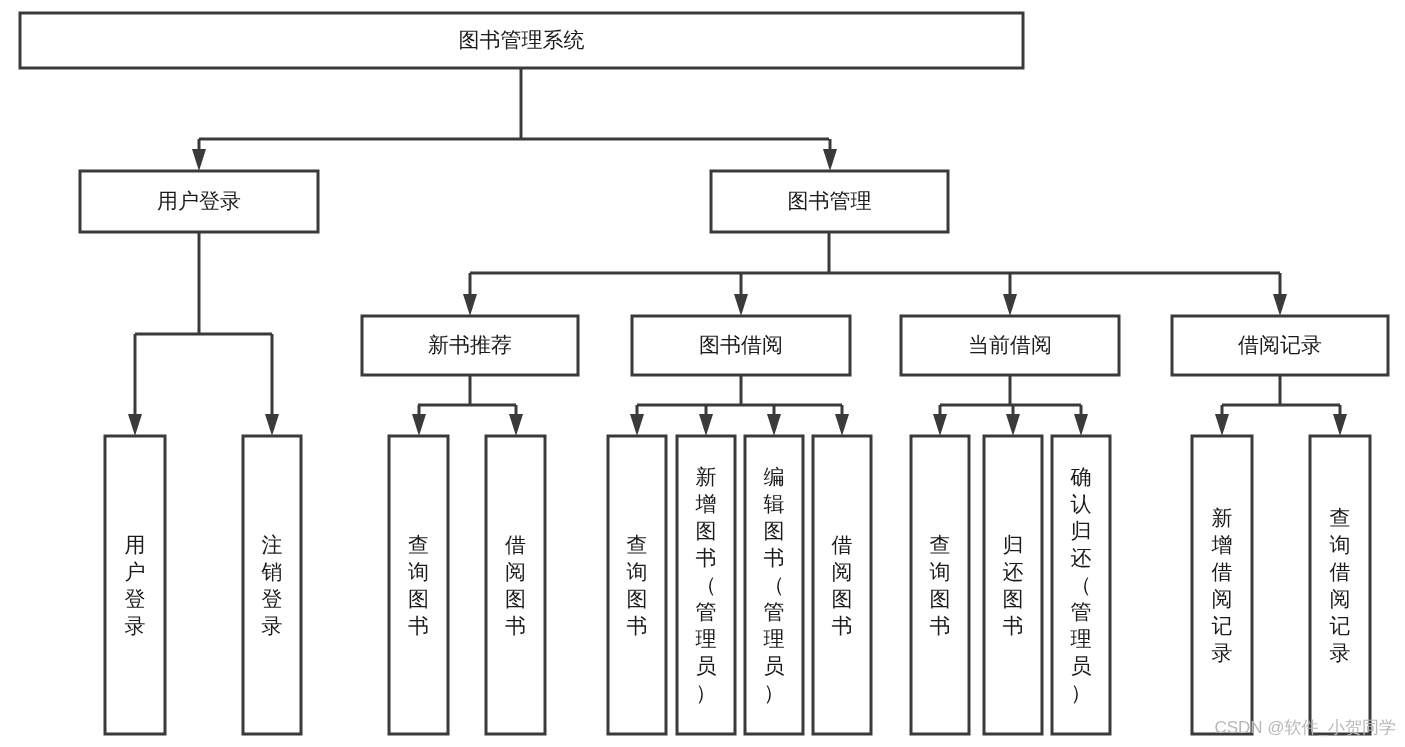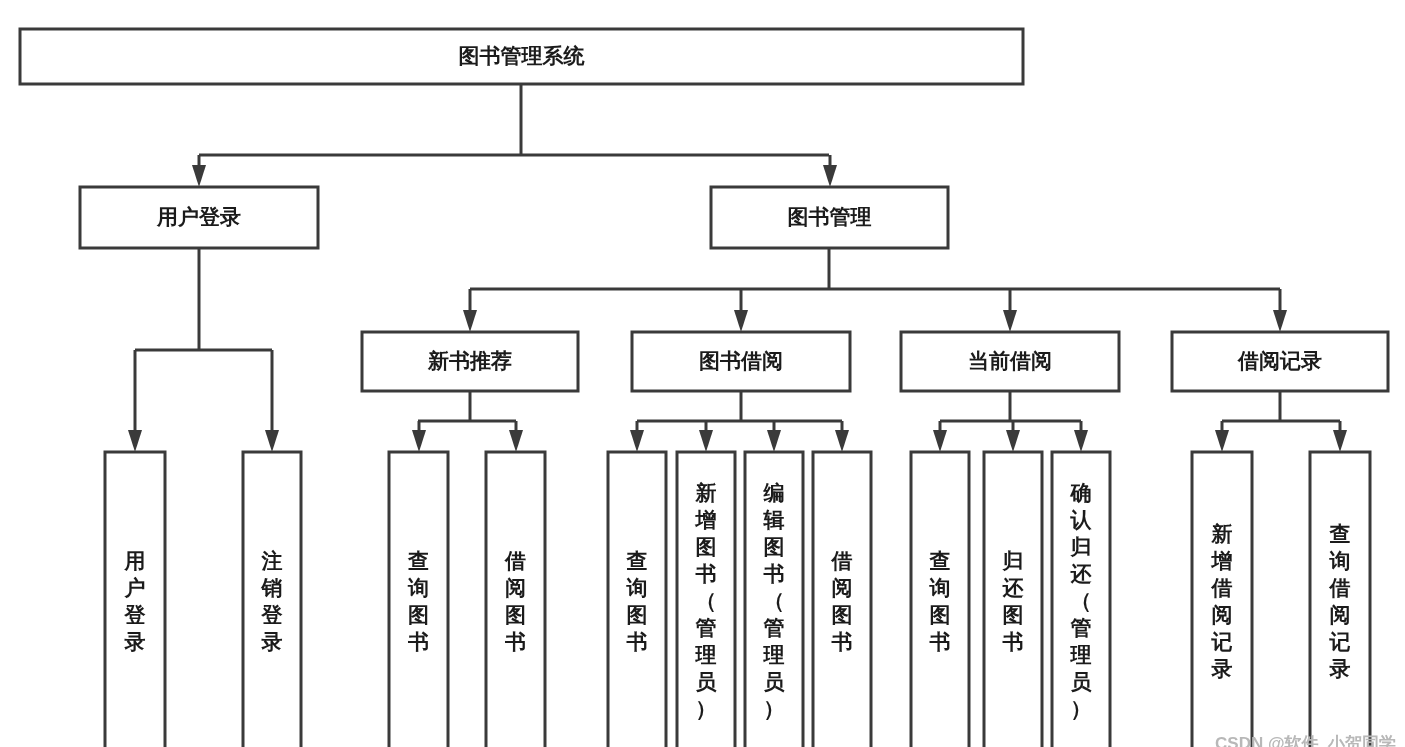--- a/index.html
+++ b/index.html
@@ -10,24 +10,23 @@
   body {
     width: 1405px;
     height: 747px;
     font-family: "Liberation Sans", sans-serif;
     overflow: hidden;
     position: relative;
   }
   #chart-root {
     position: absolute;
     left: 0;
-    top: 16px;
+    top: 0;
     width: 1405px;
     height: 628px;
-    font-weight: bold;
   }
   svg.diagram {
     display: block;
     width: 1405px;
     height: 747px;
   }
   .node-box {
     fill: #ffffff;
     stroke: #3a3a3a;
     stroke-width: 3;

